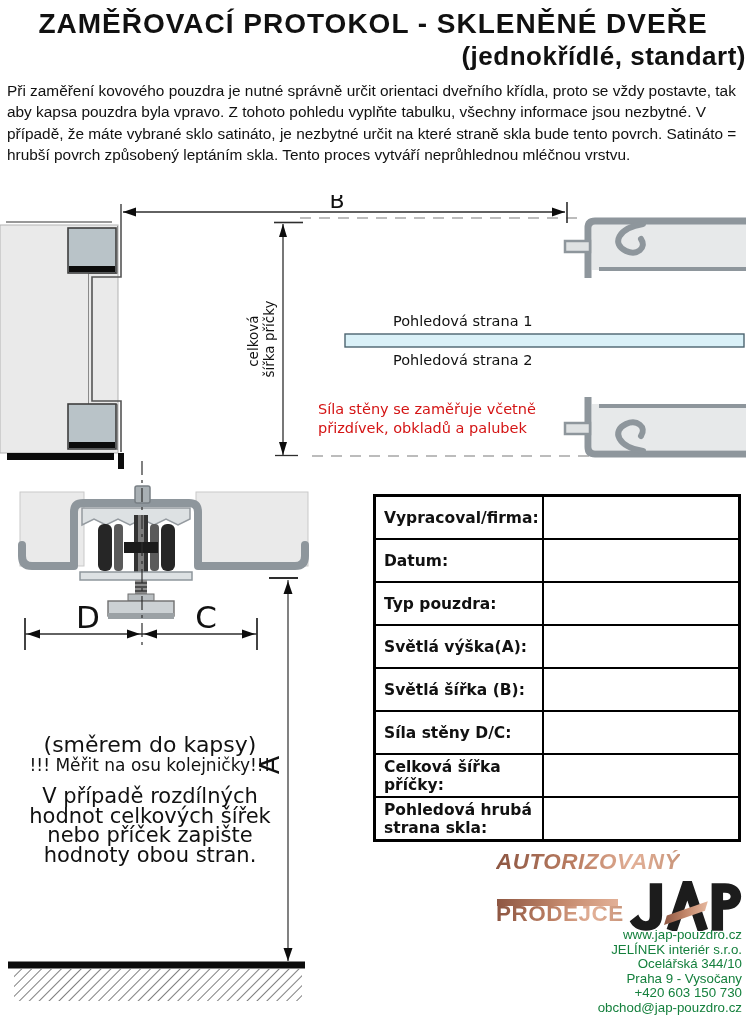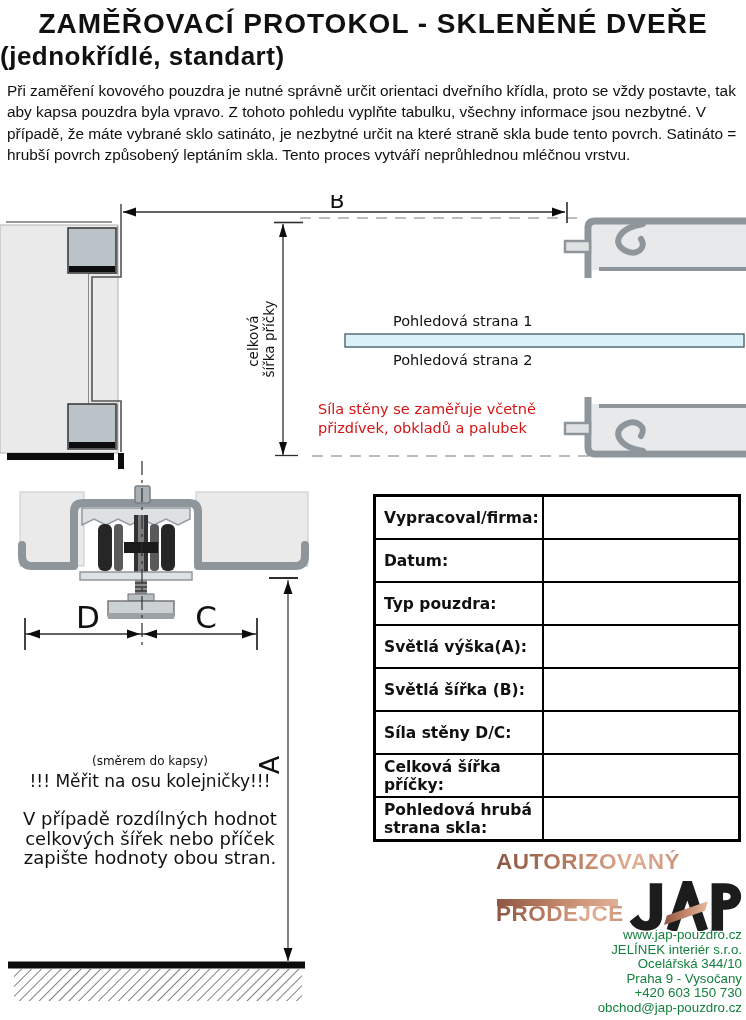--- a/index.html
+++ b/index.html
@@ -3,35 +3,35 @@
 <meta charset="utf-8">
 <style>
   html,body{margin:0;padding:0;background:#ffffff;}
   .page{position:relative;width:746px;height:1020px;background:#fff;overflow:hidden;
         font-family:"DejaVu Sans",sans-serif;color:#111;padding-left:16px;}
   .abs{position:absolute;}
   
   .title1{top:8px;left:0;width:746px;text-align:center;
           font-family:"Liberation Sans",sans-serif;font-weight:bold;
           font-size:28px;letter-spacing:1px;}
-  .title2{top:41px;left:0;width:746px;text-align:left;
+  .title2{top:41px;left:0;width:746px;text-align:right;
           font-family:"Liberation Sans",sans-serif;font-weight:bold;
           font-size:26px;letter-spacing:0.5px;}
   
   .intro{top:80px;left:7px;width:734px;font-family:"Liberation Sans",sans-serif;
          font-size:15.4px;line-height:21.4px;text-align:left;}
   
   svg{display:block;}
   svg text{font-family:"DejaVu Sans",sans-serif;}
   
   .bokorys-block{top:735px;left:2px;width:296px;text-align:center;}
   .bokorys-h{font-size:35px;font-weight:normal;letter-spacing:1px;line-height:38px;}
-  .bokorys-s1{font-size:12px;line-height:20px;margin-top:16px;}
+  .bokorys-s1{font-size:22px;line-height:20px;margin-top:0;}
   .bokorys-s2{font-size:17px;line-height:20px;}
-  .bokorys-note{font-size:18px;line-height:19.5px;margin:18px auto 0 auto;width:292px;}
+  .bokorys-note{font-size:21px;line-height:19.5px;margin:12px auto 0 auto;width:292px;}
   
   .form-table{top:494px;left:373px;}
   table{border-collapse:collapse;background:#fff;}
   table,td{border:2.4px solid #000;}
   table{border-width:3px;}
   td.lbl{width:156px;height:37px;font-weight:bold;font-size:15.5px;
          padding:2px 2px 2px 8px;line-height:18px;vertical-align:middle;}
   td.val{width:192px;}
   
   .copper-txt{font-family:"Liberation Sans",sans-serif;font-weight:bold;font-size:22.5px;
@@ -223,21 +223,21 @@
           <td class="val"></td>
         </tr>
         <tr>
           <td class="lbl">Pohledová hrubá strana skla:</td>
           <td class="val"></td>
         </tr>
       </tbody>
     </table>
   </div>
 
-  <div class="abs copper-txt" style="top:850px;left:496px;">AUTORIZOVANÝ</div>
+  <div class="abs copper-txt" style="top:850px;left:496px;font-style:italic;">AUTORIZOVANÝ</div>
   <div class="abs copper-txt" style="top:874px;left:496px;margin-top:28px;">PRODEJCE</div>
   <div class="abs copper-bar" style="top:899px;left:497px;width:121px;height:7px;"></div>
 
   <svg class="abs" style="top:881px;left:624px;" width="120" height="50" viewBox="0 0 126 52">
     <defs>
       <linearGradient id="cuGrad" x1="0" y1="0" x2="1" y2="0">
         <stop offset="0" stop-color="#8e5743"></stop>
         <stop offset="0.5" stop-color="#c3876a"></stop>
         <stop offset="1" stop-color="#e6b89f"></stop>
       </linearGradient>

